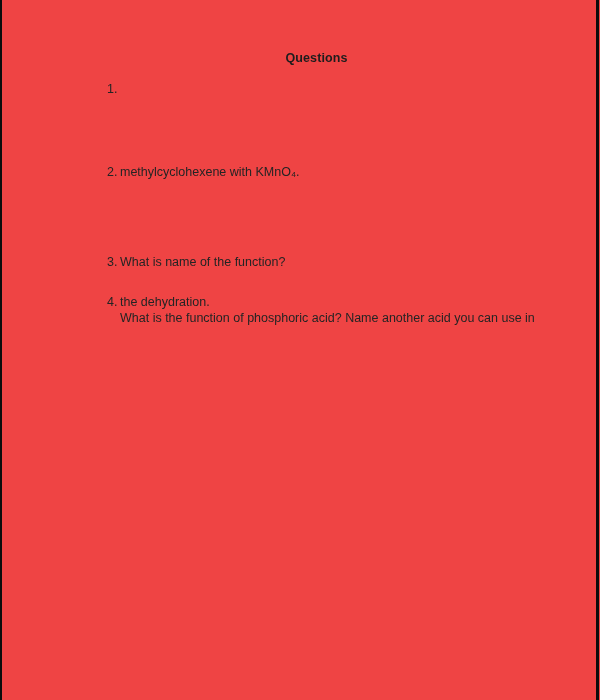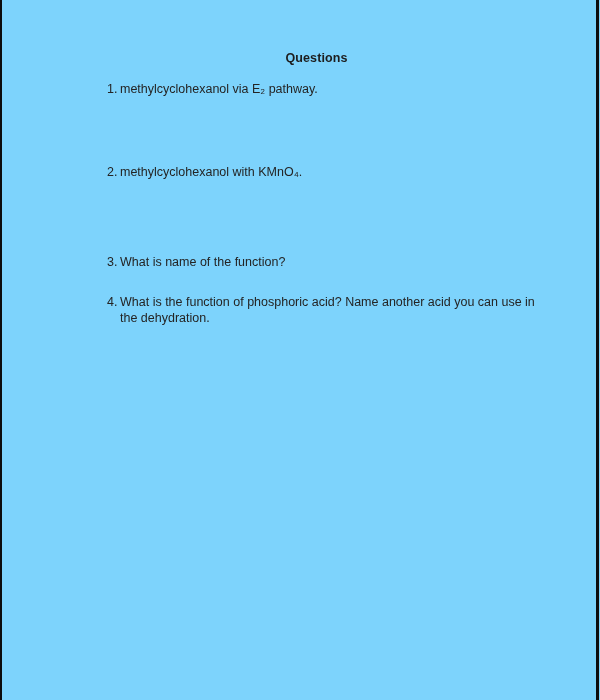--- a/index.html
+++ b/index.html
@@ -4,21 +4,21 @@
   <style>
     * { margin: 0; padding: 0; box-sizing: border-box; }
     html, body {
       width: 600px; height: 700px;
       background: #ffffff;
       font-family: "Liberation Sans", "DejaVu Sans", sans-serif;
     }
     .page {
       position: relative;
       width: 600px; height: 700px;
-      background: #7dd3fc;
+      background: #ef4444;
       overflow: hidden;
       color: #222222;
     }
     .scan-edge {
       position: absolute; top: 0; height: 700px;
       background: #0c0c0c;
     }
     .scan-edge.left  { left: 0; width: 2px; }
     .scan-edge.right { right: 1px; width: 3px; }
     .doc-heading {
@@ -55,39 +55,38 @@
 <div class="page">
 
   <div class="scan-edge left"></div>
   <div class="scan-edge right"></div>
 
   <div class="doc-heading">Questions</div>
 
   <div class="question q1">
     <span class="qnum">1.</span>
     <div class="qtext">
-      <div class="qline">methylcyclohexanol via E₂ pathway.</div>
     </div>
   </div>
 
   <div class="question q2">
     <span class="qnum">2.</span>
     <div class="qtext">
-      <div class="qline">methylcyclohexanol with KMnO₄.</div>
+      <div class="qline">methylcyclohexene with KMnO₄.</div>
     </div>
   </div>
 
   <div class="question q3">
     <span class="qnum">3.</span>
     <div class="qtext">
       <div class="qline">What is name of the function?</div>
     </div>
   </div>
 
   <div class="question q4">
     <span class="qnum">4.</span>
     <div class="qtext">
+      <div class="qline">the dehydration.</div>
       <div class="qline">What is the function of phosphoric acid? Name another acid you can use in</div>
-      <div class="qline">the dehydration.</div>
     </div>
   </div>
 
 </div>
 
 </body></html>

